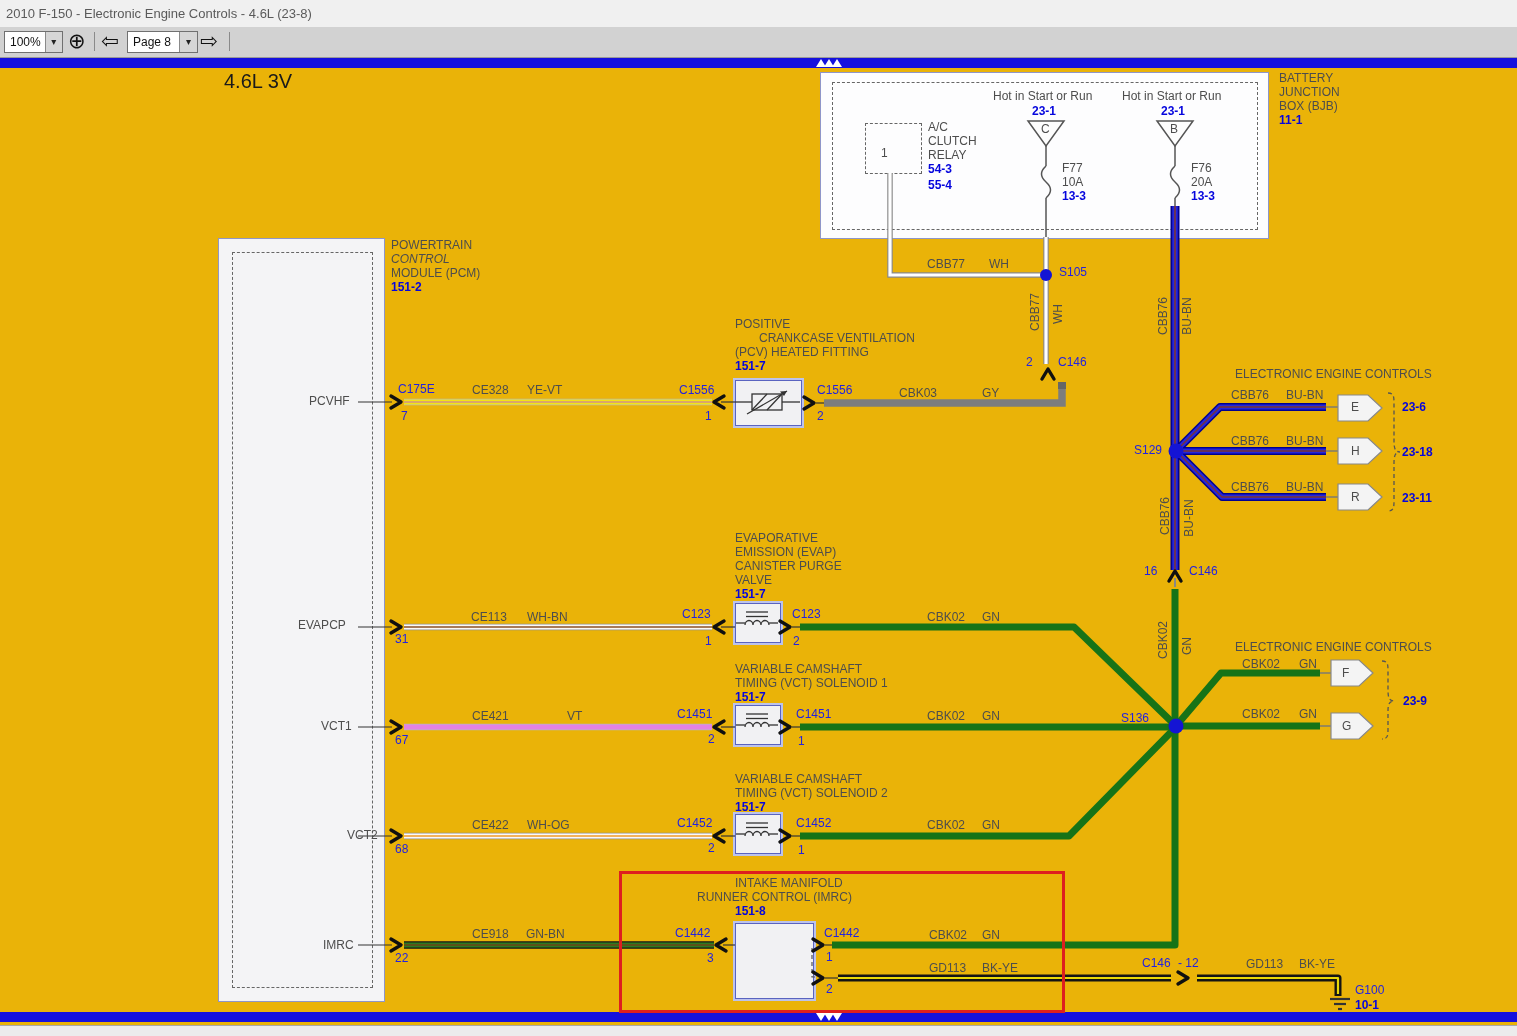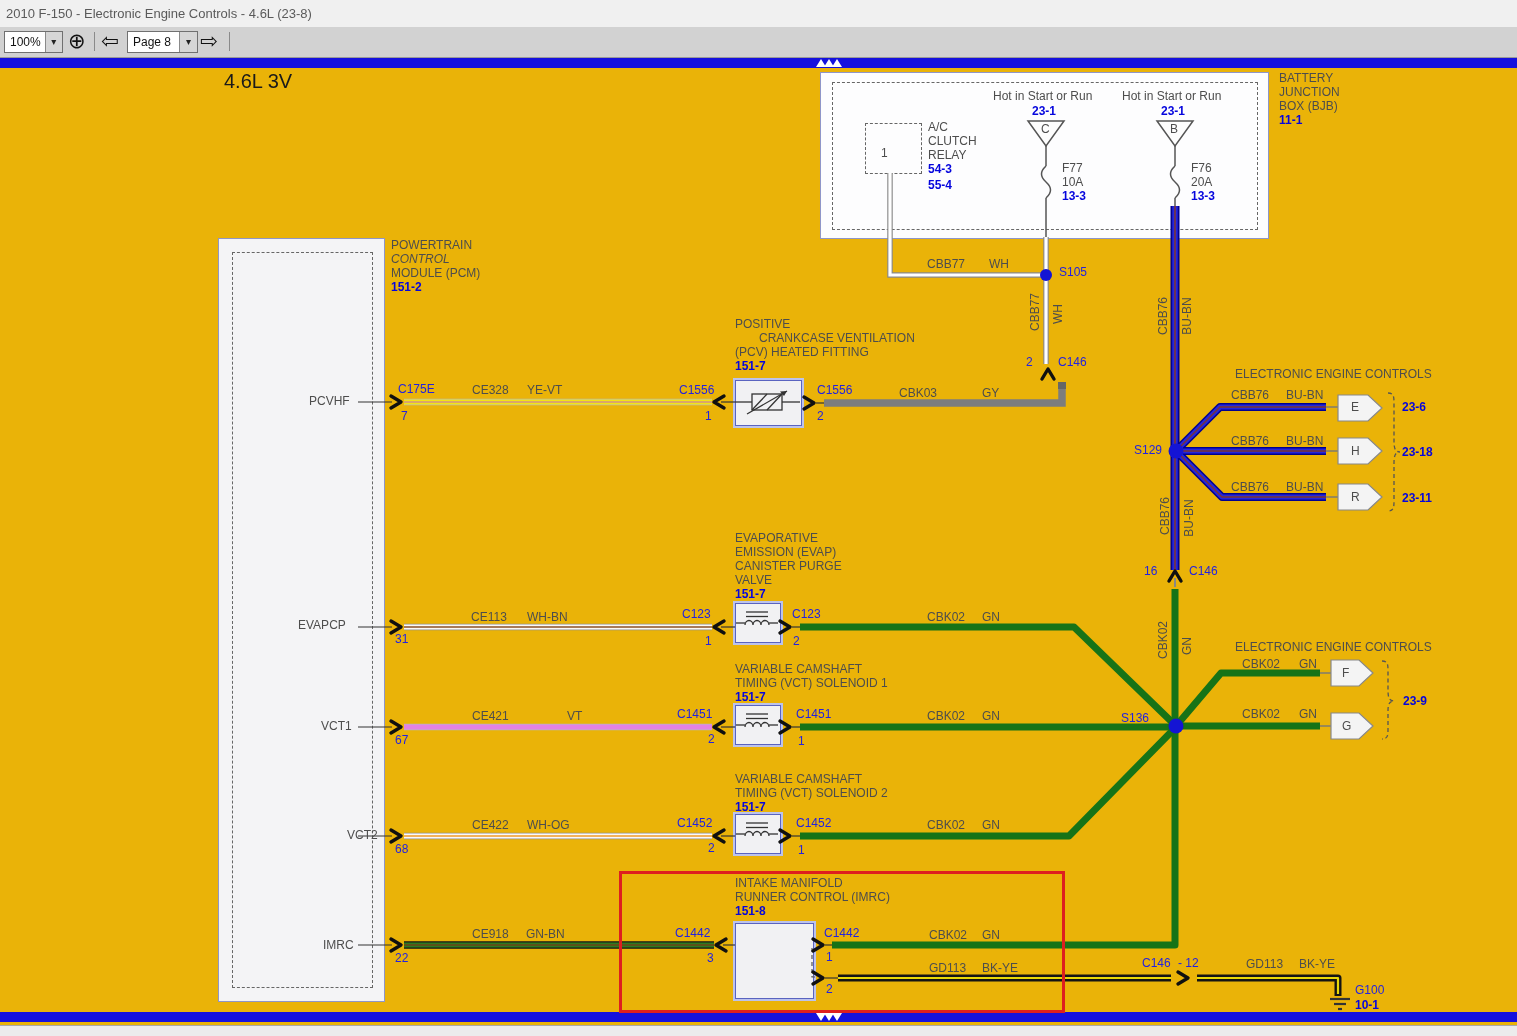--- a/index.html
+++ b/index.html
@@ -396,21 +396,21 @@
   <div class="L b" style="left:798px;top:843px;">1</div>
   <div class="L" style="left:927px;top:818px;">CBK02</div>
   <div class="L" style="left:982px;top:818px;">GN</div>
 
   <div class="L b" style="left:395px;top:951px;">22</div>
   <div class="L" style="left:472px;top:927px;">CE918</div>
   <div class="L" style="left:526px;top:927px;">GN-BN</div>
   <div class="L b" style="left:675px;top:926px;">C1442</div>
   <div class="L b" style="left:707px;top:951px;">3</div>
   <div class="L" style="left:735px;top:876px;">INTAKE MANIFOLD</div>
-  <div class="L" style="left:735px;top:890px;">RUNNER CONTROL (IMRC)</div>
+  <div class="L" style="left:697px;top:890px;">RUNNER CONTROL (IMRC)</div>
   <div class="L bb" style="left:735px;top:904px;">151-8</div>
   <div class="L b" style="left:824px;top:926px;">C1442</div>
   <div class="L b" style="left:826px;top:950px;">1</div>
   <div class="L" style="left:929px;top:928px;">CBK02</div>
   <div class="L" style="left:982px;top:928px;">GN</div>
   <div class="L b" style="left:826px;top:982px;">2</div>
   <div class="L" style="left:929px;top:961px;">GD113</div>
   <div class="L" style="left:982px;top:961px;">BK-YE</div>
 
   <div class="L b" style="left:1142px;top:956px;">C146</div>

